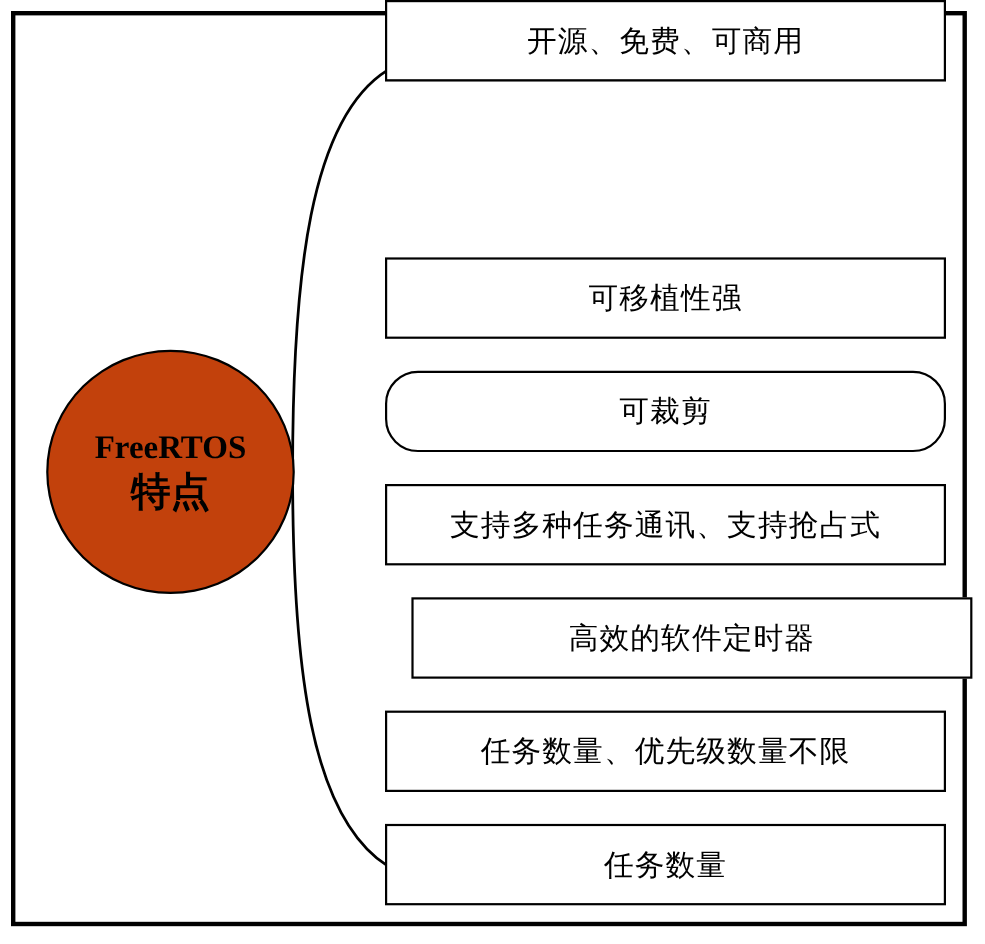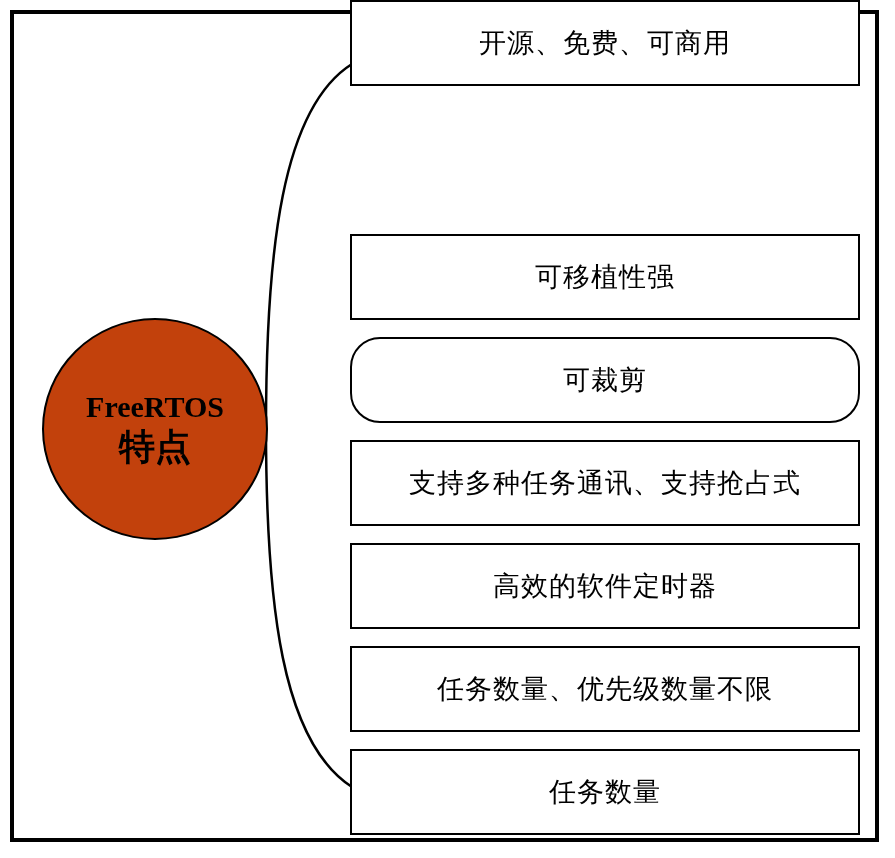--- a/index.html
+++ b/index.html
@@ -58,40 +58,40 @@
     left: 0;
     top: 0;
     width: 895px;
     height: 858px;
     pointer-events: none;
   }
   .feature-box {
     position: absolute;
     left: 350px;
     width: 510px;
-    height: 86px;
+    height: 74px;
     border: 2px solid #000000;
     box-sizing: border-box;
     display: flex;
     align-items: center;
     justify-content: center;
     background: #ffffff;
   }
   .feature-box span {
     font-size: 27px;
     color: #000000;
     letter-spacing: 1px;
     white-space: nowrap;
   }
   .feature-box:nth-of-type(1) { top: 28px; }
   .feature-box:nth-of-type(2) { top: 131px; }
   .feature-box:nth-of-type(3) { top: 234px; }
   .feature-box:nth-of-type(4) { top: 337px; border-radius: 30px; }
   .feature-box:nth-of-type(5) { top: 440px; }
-  .feature-box:nth-of-type(6) { top: 543px; }
+  .feature-box:nth-of-type(6) { top: 543px; margin-left: 24px; }
   .feature-box:nth-of-type(7) { top: 646px; }
   .feature-box:nth-of-type(8) { top: 749px; }
 </style>
 </head>
 <body>
 
 <div class="canvas">
 
   <div class="outer-frame"></div>
 

